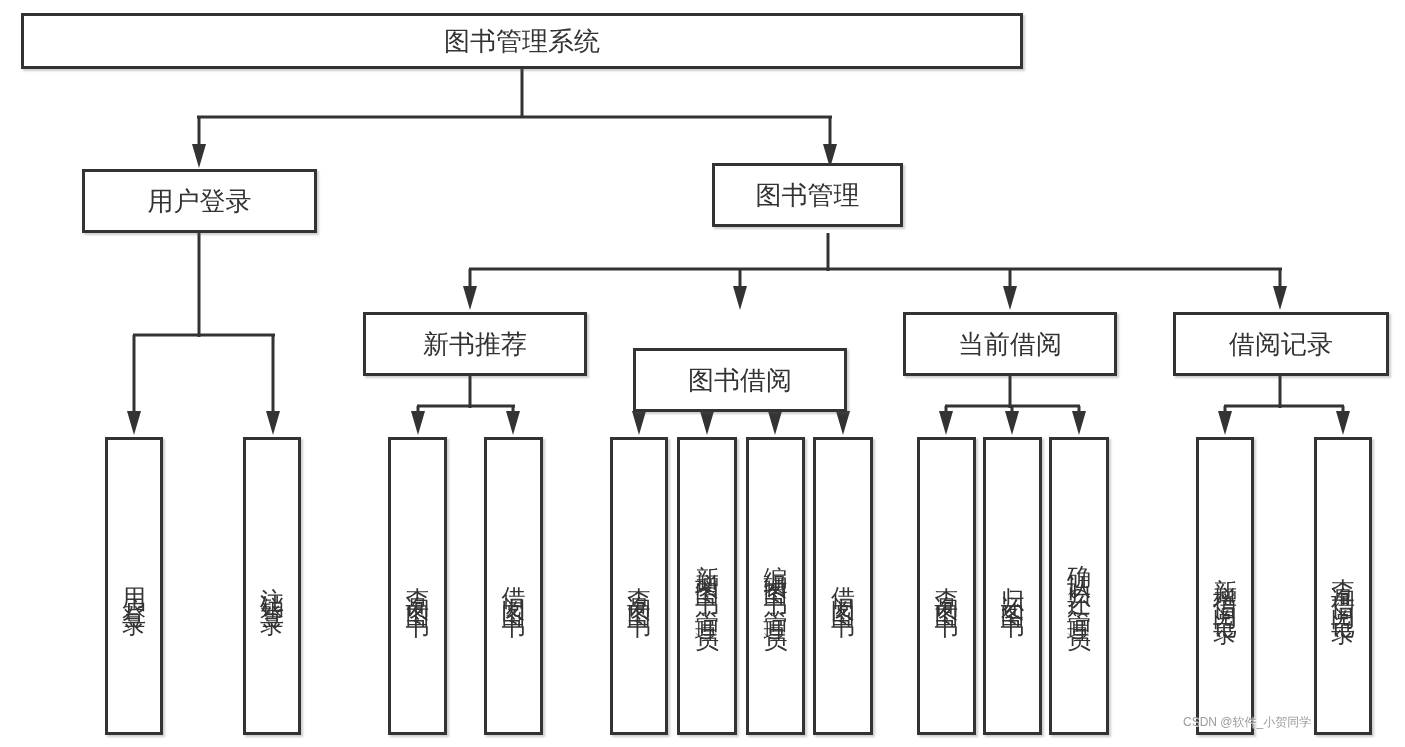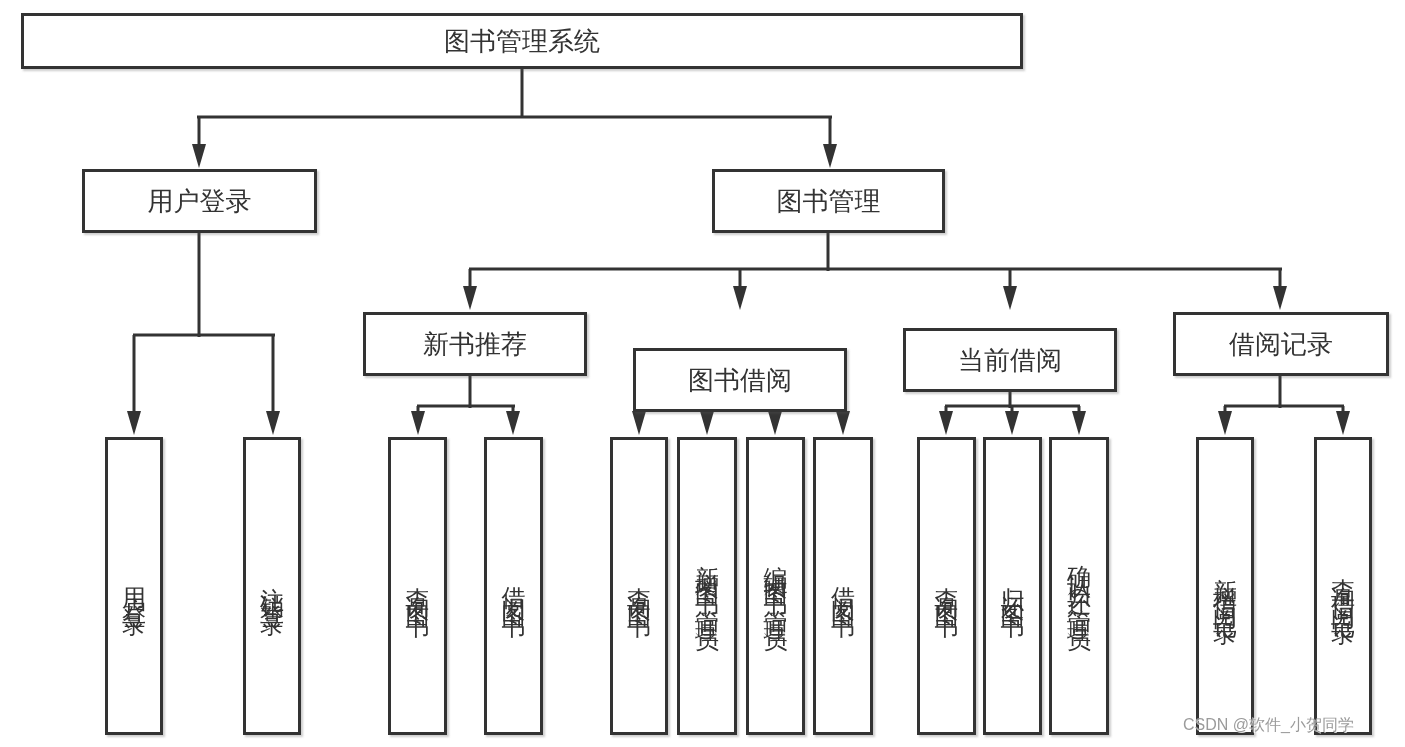--- a/index.html
+++ b/index.html
@@ -52,21 +52,21 @@
     font-size: 24px;
     line-height: 1;
     letter-spacing: 9px;
     color: #333333;
     white-space: nowrap;
   }
   .watermark {
     position: absolute;
     left: 1183px;
     top: 715px;
-    font-size: 16px;
+    font-size: 12px;
     line-height: 1.2;
     color: #9b9b9b;
     text-shadow: 1px 1px 0 rgba(255,255,255,0.8);
     white-space: nowrap;
   }
 </style>
 </head>
 <body>
 
 <div class="stage">
@@ -147,31 +147,31 @@
     </g>
   </svg>
 
   <div class="node" style="left:21px; top:13px; width:1002px; height:56px;">
     <span class="h-label">图书管理系统</span>
   </div>
 
   <div class="node" style="left:82px; top:169px; width:235px; height:64px;">
     <span class="h-label">用户登录</span>
   </div>
-  <div class="node" style="left:712px; top:169px; width:233px; height:64px;">
+  <div class="node" style="left:712px; top:163px; width:191px; height:64px;">
     <span class="h-label">图书管理</span>
   </div>
 
   <div class="node" style="left:363px; top:312px; width:224px; height:64px;">
     <span class="h-label">新书推荐</span>
   </div>
   <div class="node" style="left:633px; top:312px; width:214px; height:64px;margin-top:36px;">
     <span class="h-label">图书借阅</span>
   </div>
-  <div class="node" style="left:903px; top:312px; width:214px; height:64px;margin-top:16px;">
+  <div class="node" style="left:903px; top:312px; width:214px; height:64px;">
     <span class="h-label">当前借阅</span>
   </div>
   <div class="node" style="left:1173px; top:312px; width:216px; height:64px;">
     <span class="h-label">借阅记录</span>
   </div>
 
   <div class="node" style="left:105px; top:437px; width:58px; height:298px;">
     <span class="leaf-label">用户登录</span>
   </div>
   <div class="node" style="left:243px; top:437px; width:58px; height:298px;">

